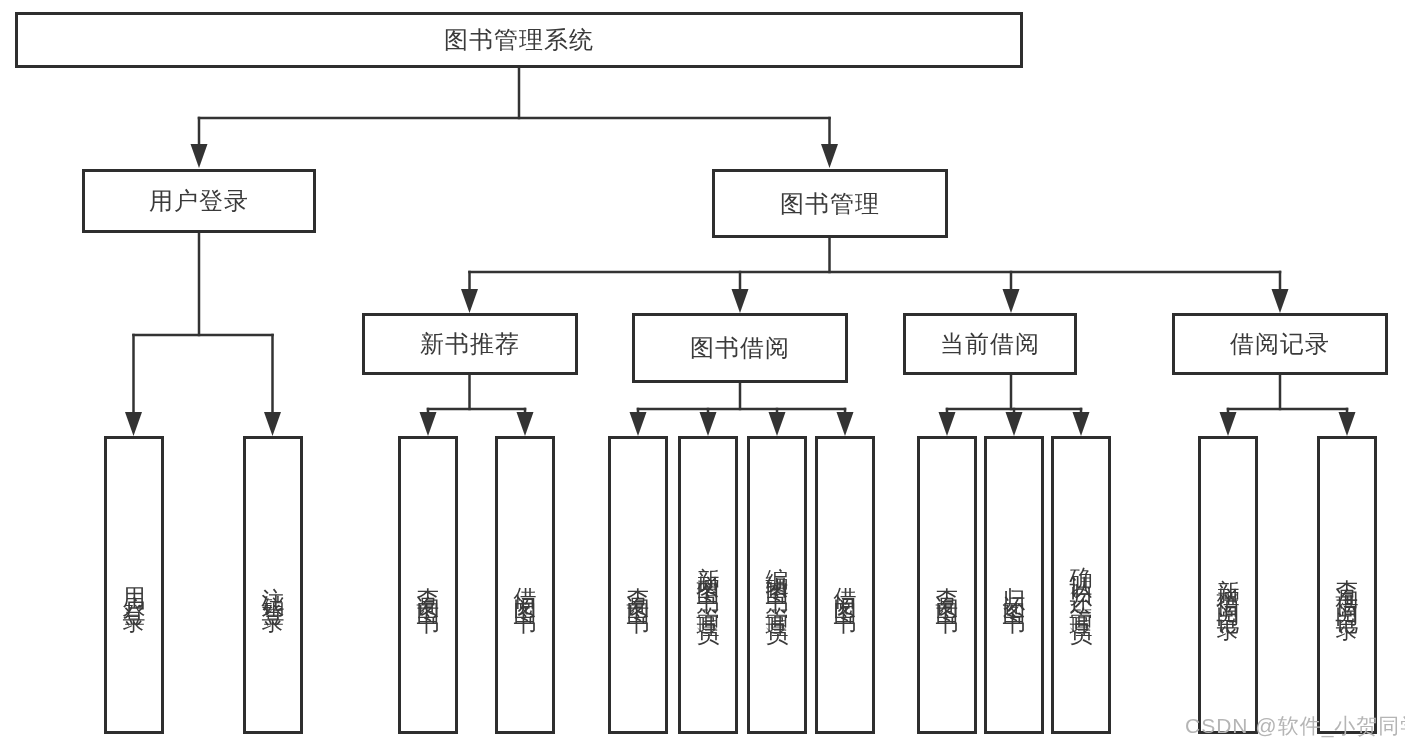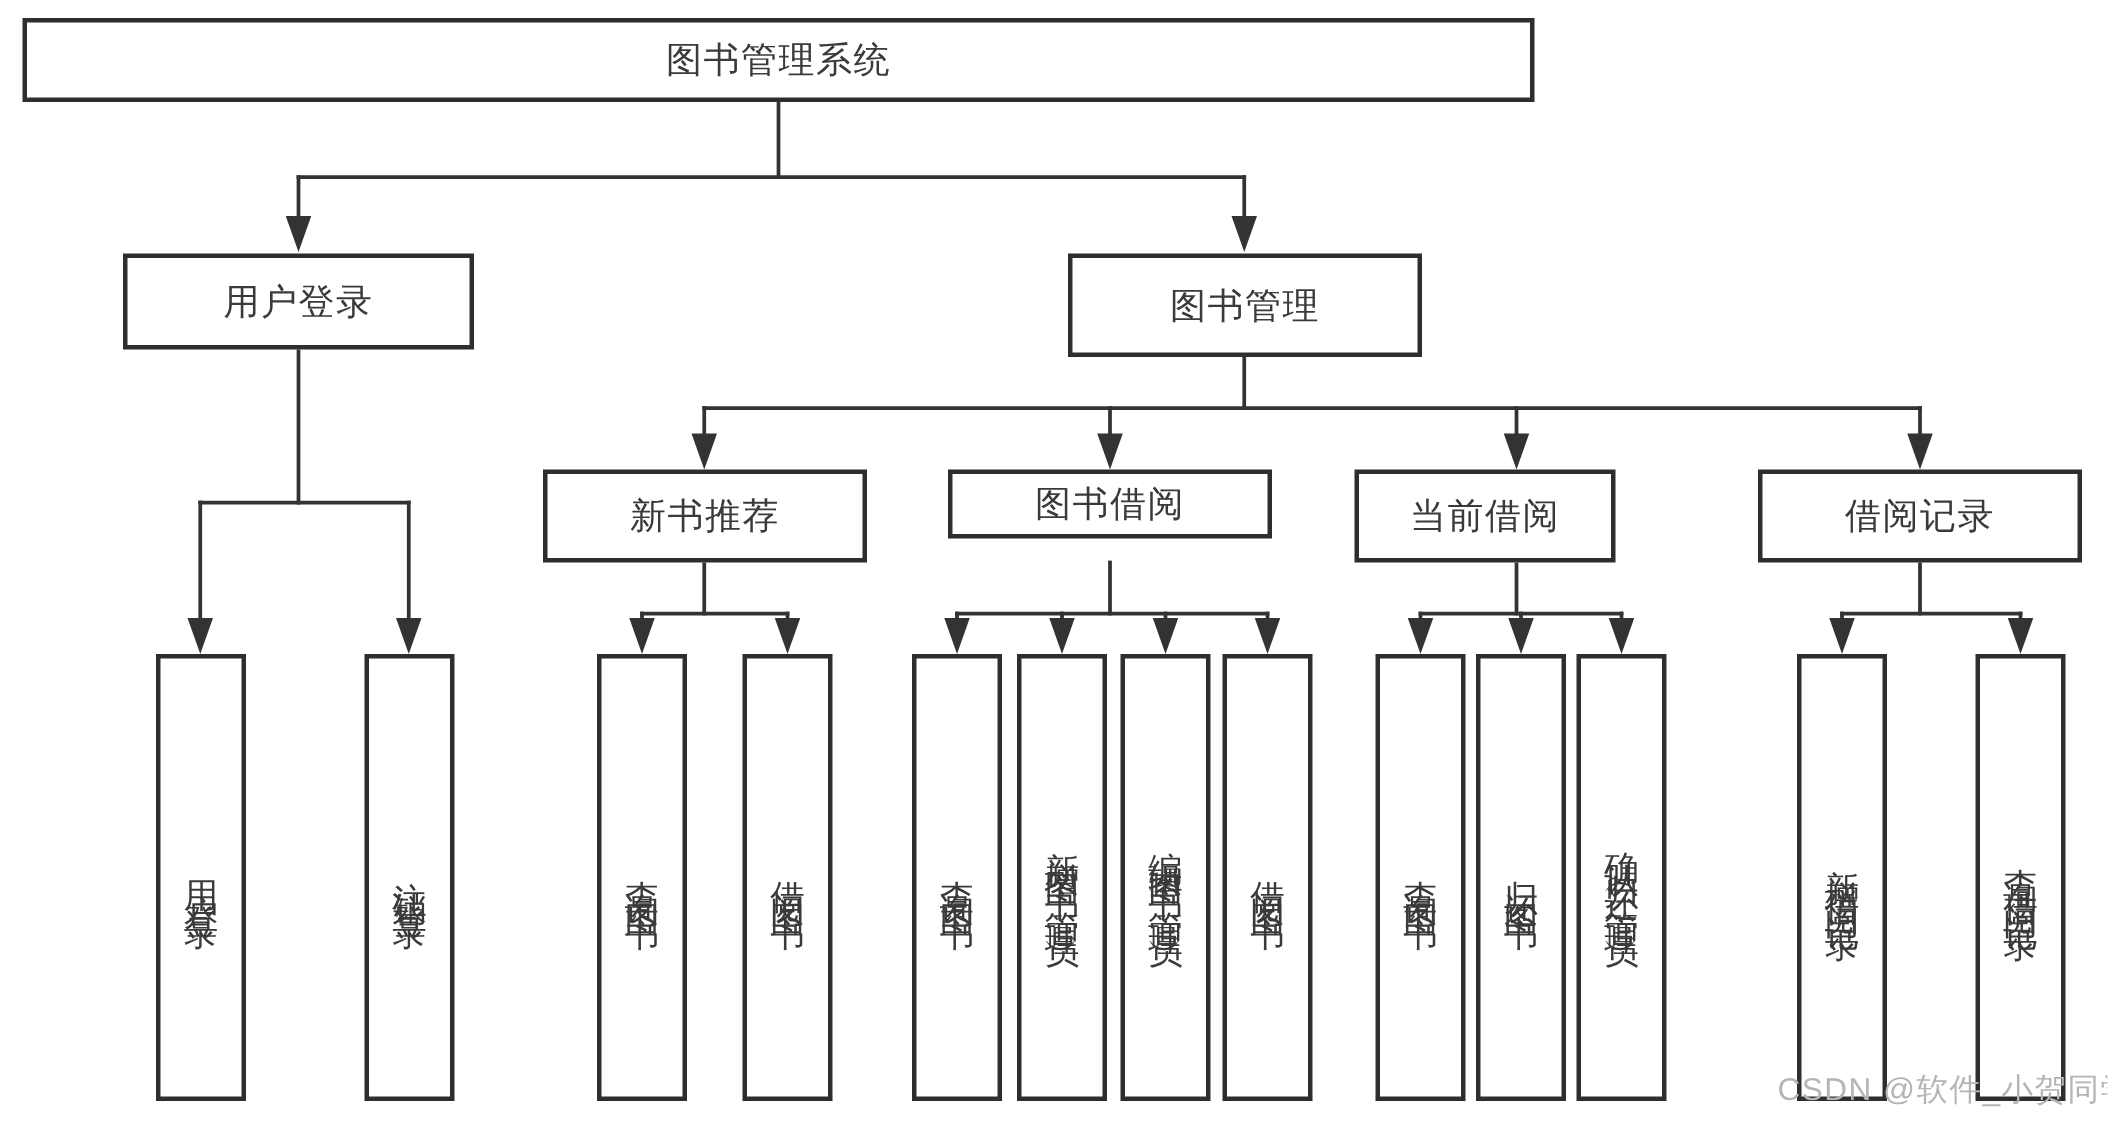--- a/index.html
+++ b/index.html
@@ -137,21 +137,21 @@
   <div class="box hbox" style="left:82px; top:169px; width:234px; height:64px;">
     <span>用户登录</span>
   </div>
   <div class="box hbox" style="left:712px; top:169px; width:236px; height:69px;">
     <span>图书管理</span>
   </div>
 
   <div class="box hbox" style="left:362px; top:313px; width:216px; height:62px;">
     <span>新书推荐</span>
   </div>
-  <div class="box hbox" style="left:632px; top:313px; width:216px; height:46px;">
+  <div class="box hbox" style="left:632px; top:313px; width:216px; height:70px;">
     <span>图书借阅</span>
   </div>
   <div class="box hbox" style="left:903px; top:313px; width:174px; height:62px;">
     <span>当前借阅</span>
   </div>
   <div class="box hbox" style="left:1172px; top:313px; width:216px; height:62px;">
     <span>借阅记录</span>
   </div>
 
   <div class="box vbox" style="left:104px;">

